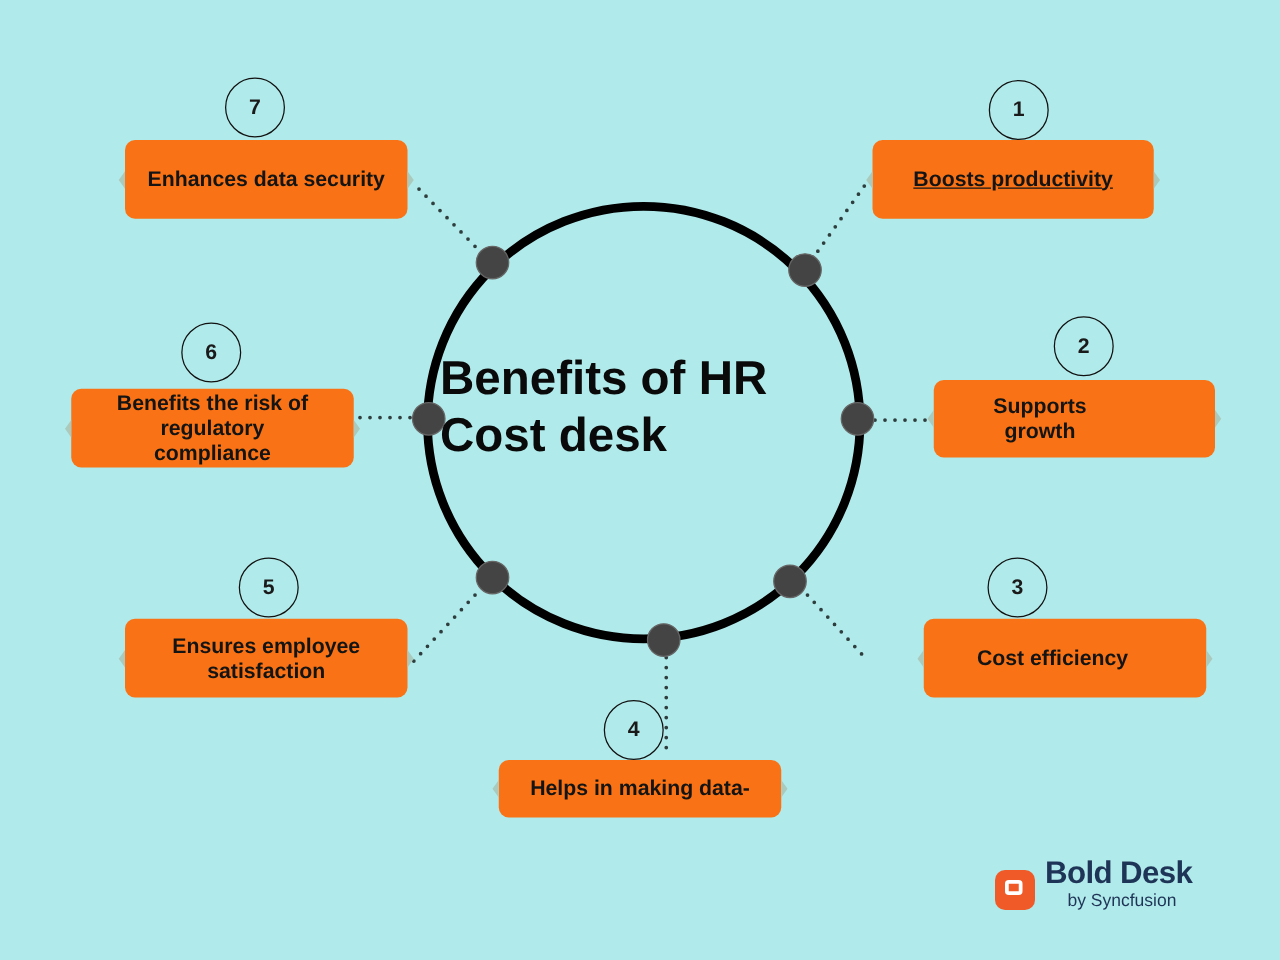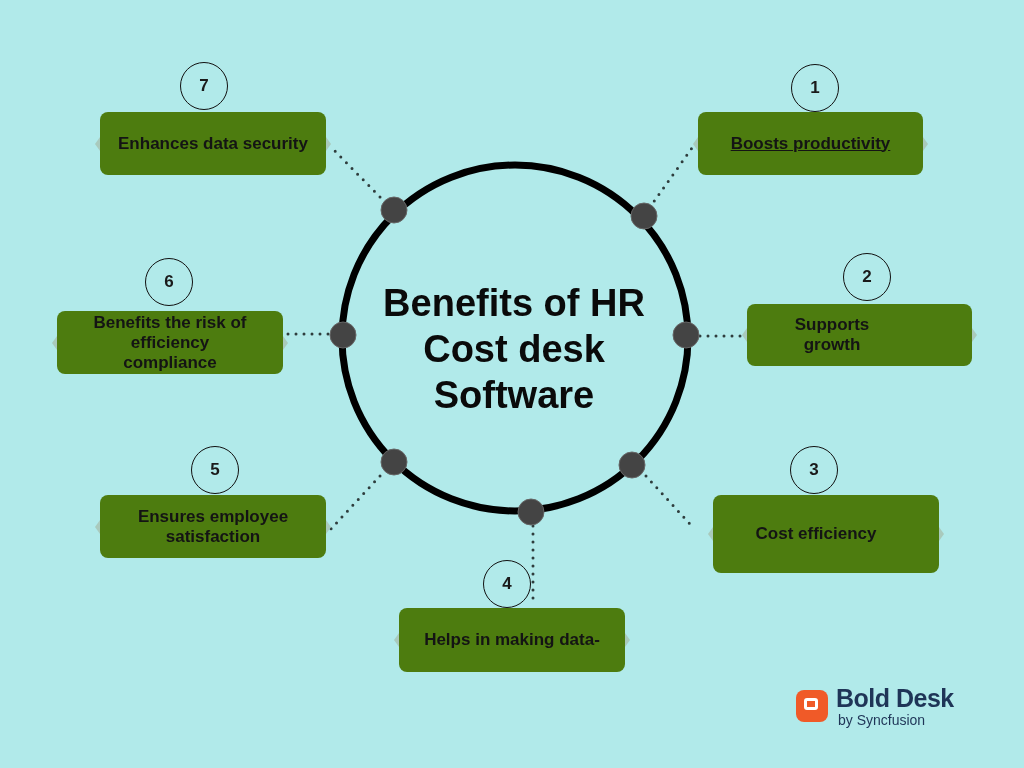--- a/index.html
+++ b/index.html
@@ -1,29 +1,29 @@
 <!DOCTYPE html>
 <html><head>
 <meta charset="utf-8">
 <style>
   html,body{margin:0;padding:0;}
   body{width:1024px;height:768px;background:#b1eaea;position:relative;overflow:hidden;font-family:"Liberation Sans","DejaVu Sans",sans-serif;color:#111;}
   #diagram{position:absolute;left:0;top:0;width:1024px;height:768px;}
-  .box{position:absolute;background:#4d7c0f;border-radius:8px;display:flex;align-items:center;justify-content:center;text-align:center;font-weight:bold;font-size:17px;line-height:20px;color:#141414;box-sizing:border-box;padding:0 10px;}
+  .box{position:absolute;background:#f97316;border-radius:8px;display:flex;align-items:center;justify-content:center;text-align:center;font-weight:bold;font-size:17px;line-height:20px;color:#141414;box-sizing:border-box;padding:0 10px;}
   .box::before,.box::after{content:"";position:absolute;top:50%;width:0;height:0;border-top:7px solid transparent;border-bottom:7px solid transparent;transform:translateY(-50%);}
   .box::before{left:-5px;border-right:5px solid #a9cabd;}
   .box::after{right:-5px;border-left:5px solid #a9cabd;}
   .num{position:absolute;width:48px;height:48px;border:1.5px solid #111;border-radius:50%;box-sizing:border-box;display:flex;align-items:center;justify-content:center;font-weight:bold;font-size:17px;color:#1a1a1a;}
-  .title{position:absolute;left:352px;top:280px;width:324px;text-align:center;font-weight:bold;font-size:38px;line-height:46px;color:#0a0a0a;}
-  .logo{position:absolute;left:796px;top:684px;display:flex;align-items:center;}
+  .title{position:absolute;left:352px;top:280px;width:324px;text-align:left;font-weight:bold;font-size:38px;line-height:46px;color:#0a0a0a;}
+  .logo{position:absolute;left:796px;top:684px;display:flex;align-items:flex-end;}
   .logo-icon{width:32px;height:32px;background:#f05a28;border-radius:8px;position:relative;margin-right:8px;}
   .logo-icon::after{content:"";position:absolute;left:8px;top:8px;width:14px;height:12px;border:3px solid #fff;border-radius:3px;box-sizing:border-box;}
   .logo-text{display:flex;flex-direction:column;}
   .logo-name{font-weight:bold;font-size:25px;line-height:28px;color:#1f3557;letter-spacing:-0.5px;}
-  .logo-sub{font-size:14px;line-height:16px;color:#1f3557;margin-left:2px;}
+  .logo-sub{font-size:14px;line-height:16px;color:#1f3557;margin-left:18px;}
 </style>
 </head>
 <body>
 
 <div id="diagram">
   <svg width="1024" height="768" style="position:absolute;left:0;top:0;">
 
     <g stroke="#2e3d3d" stroke-width="3" stroke-linecap="round" stroke-dasharray="0 8" fill="none">
       <line x1="645" y1="214" x2="692" y2="148"></line>
       <line x1="700" y1="336" x2="745" y2="336"></line>
@@ -43,61 +43,60 @@
       <circle cx="531" cy="512" r="13"></circle>
       <circle cx="394" cy="462" r="13"></circle>
       <circle cx="343" cy="335" r="13"></circle>
       <circle cx="394" cy="210" r="13"></circle>
     </g>
   </svg>
 
   <div class="title">
     <div>Benefits of HR</div>
     <div>Cost desk</div>
-    <div>Software</div>
   </div>
 
   <div class="num" style="left:791px;top:64px;">1</div>
   <div class="box" style="left:698px;top:112px;width:225px;height:63px;text-decoration:underline;">
     <span>Boosts productivity</span>
   </div>
 
   <div class="num" style="left:843px;top:253px;">2</div>
   <div class="box" style="left:747px;top:304px;width:225px;height:62px;justify-content:flex-start;padding-left:30px;align-items:center;">
     <div style="width:110px;text-align:center;">
       <div>Supports</div>
       <div>growth</div>
     </div>
   </div>
 
   <div class="num" style="left:790px;top:446px;">3</div>
-  <div class="box" style="left:713px;top:495px;width:226px;height:78px;padding-right:30px;">
+  <div class="box" style="left:739px;top:495px;width:226px;height:63px;padding-right:30px;">
     <span>Cost efficiency</span>
   </div>
 
   <div class="num" style="left:483px;top:560px;">4</div>
-  <div class="box" style="left:399px;top:608px;width:226px;height:64px;">
+  <div class="box" style="left:399px;top:608px;width:226px;height:46px;">
     <div>
       <div>Helps in making data-</div>
     </div>
   </div>
 
   <div class="num" style="left:191px;top:446px;">5</div>
   <div class="box" style="left:100px;top:495px;width:226px;height:63px;">
     <div>
       <div>Ensures employee</div>
       <div>satisfaction</div>
     </div>
   </div>
 
   <div class="num" style="left:145px;top:258px;">6</div>
   <div class="box" style="left:57px;top:311px;width:226px;height:63px;">
     <div>
       <div>Benefits the risk of</div>
-      <div>efficiency</div>
+      <div>regulatory</div>
       <div>compliance</div>
     </div>
   </div>
 
   <div class="num" style="left:180px;top:62px;">7</div>
   <div class="box" style="left:100px;top:112px;width:226px;height:63px;">
     <span>Enhances data security</span>
   </div>
 
   <div class="logo">

